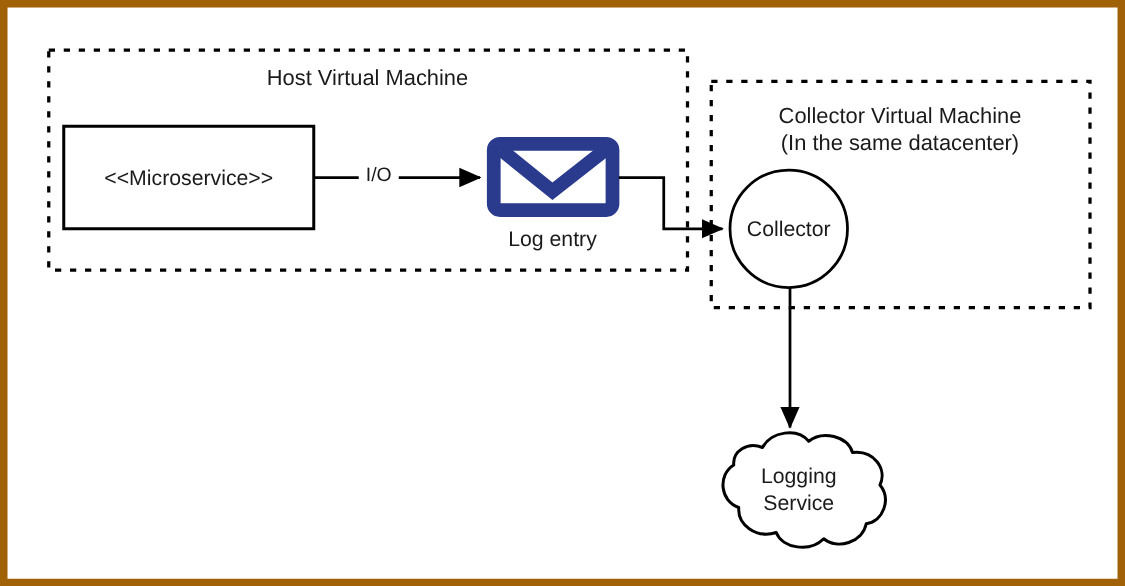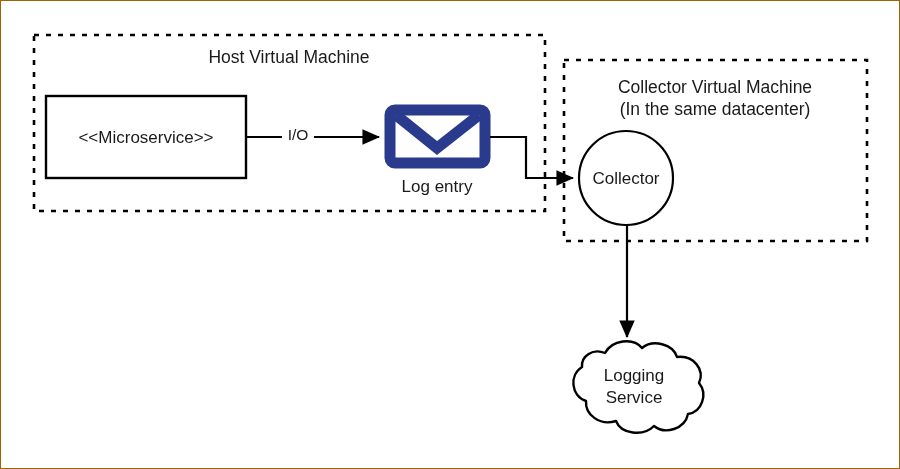--- a/index.html
+++ b/index.html
@@ -9,21 +9,21 @@
   }
   body {
     font-family: "Liberation Sans", sans-serif;
   }
   #canvas {
     position: relative;
     width: 900px;
     height: 469px;
     background: #ffffff;
     box-sizing: border-box;
-    border: 1px solid #a16207;
+    border: 6px solid #a16207;
     overflow: hidden;
   }
   #diagram-svg {
     position: absolute;
     left: 0;
     top: 0;
     width: 900px;
     height: 469px;
     display: block;
   }

